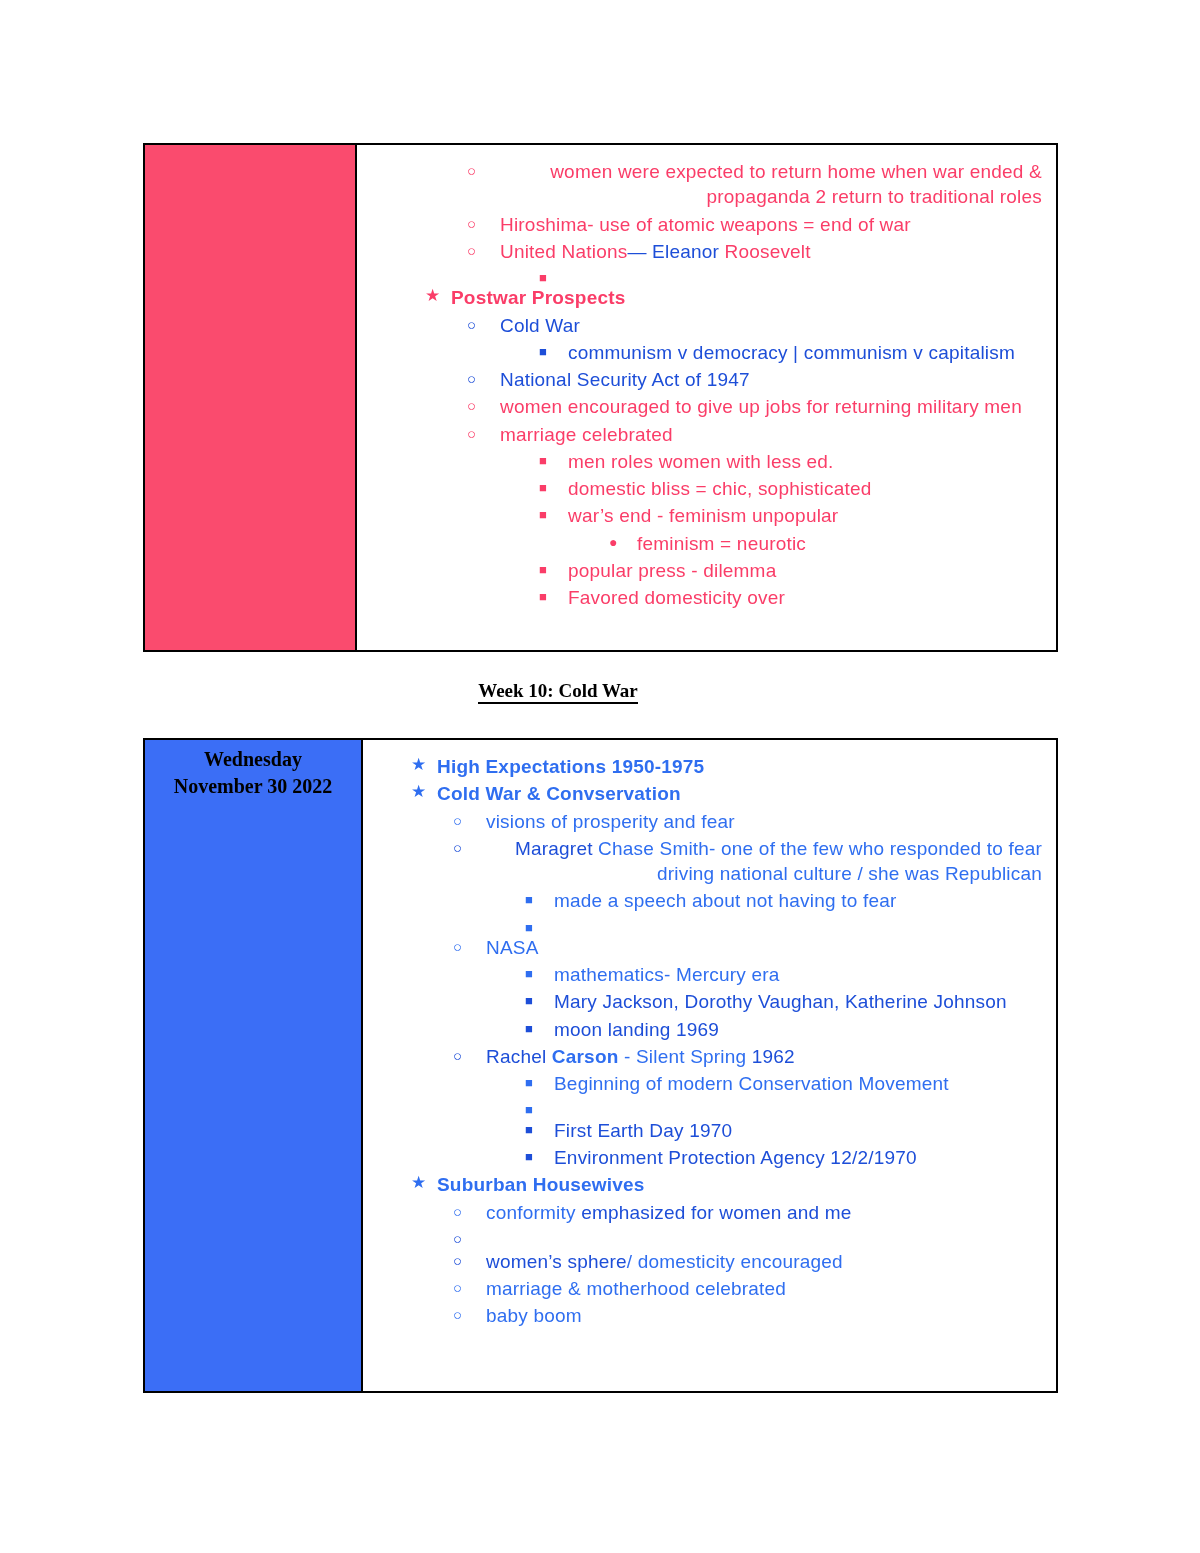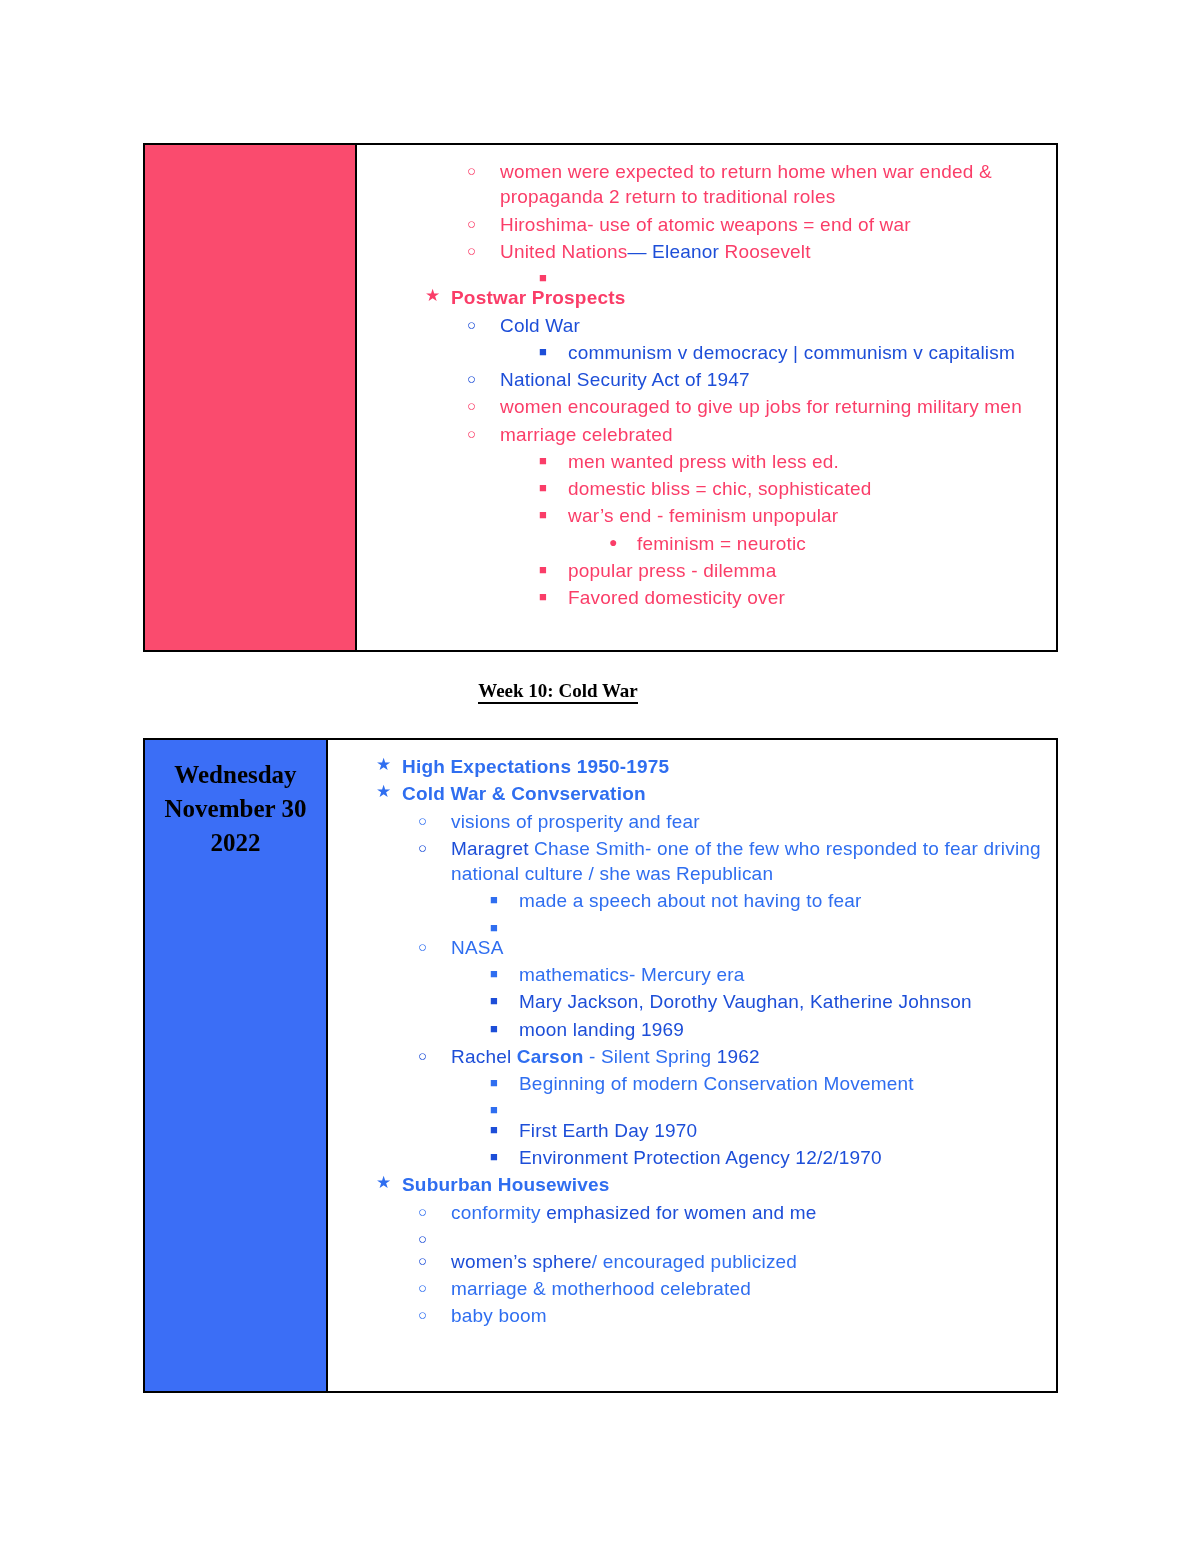--- a/index.html
+++ b/index.html
@@ -67,29 +67,29 @@
     position: absolute;
     left: 143px;
     top: 738px;
     width: 915px;
     height: 655px;
     border: 2px solid #000;
     box-sizing: border-box;
     display: flex;
   }
   .table2 .sidecell {
-    width: 183px;
+    width: 218px;
     background: #3b6ef6;
     border-right: 2px solid #000;
     box-sizing: border-box;
-    padding-top: 18px;
+    padding-top: 6px;
     text-align: center;
     font-family: "Liberation Serif", serif;
     font-weight: bold;
-    font-size: 25px;
+    font-size: 20px;
     color: #000;
     line-height: 1.35;
   }
   .table2 .bodycell {
     flex: 1;
     box-sizing: border-box;
     padding: 14px 14px 6px 16px;
   }
 
   
@@ -103,20 +103,21 @@
     flex: none;
     display: inline-block;
     text-align: left;
     font-size: 19px;
     line-height: 1.33;
   }
   .txt {
     font-size: 19px;
     line-height: 1.33;
     letter-spacing: 0.2px;
+    text-align: right;
   }
 
   
   .lvl-star   { padding-left: 54px; }
   .lvl-circle { padding-left: 96px; }
   .lvl-square { padding-left: 168px; }
   .lvl-dot    { padding-left: 238px; }
 
   .table2 .lvl-star   { padding-left: 32px; }
   .table2 .lvl-circle { padding-left: 74px; }
@@ -178,21 +179,21 @@
         <div class="row lvl-circle">
           <span class="bullet b-circle pink">○</span>
           <span class="txt pink">women encouraged to give up jobs for returning military men</span>
         </div>
         <div class="row lvl-circle">
           <span class="bullet b-circle pink">○</span>
           <span class="txt pink">marriage celebrated</span>
         </div>
         <div class="row lvl-square">
           <span class="bullet b-square pink">■</span>
-          <span class="txt pink"> men wanted press with less ed.</span>
+          <span class="txt pink"> men roles women with less ed.</span>
         </div>
         <div class="row lvl-square">
           <span class="bullet b-square pink">■</span>
           <span class="txt pink">domestic bliss = chic, sophisticated</span>
         </div>
         <div class="row lvl-square">
           <span class="bullet b-square pink">■</span>
           <span class="txt pink">war’s end - feminism unpopular</span>
         </div>
         <div class="row lvl-dot">
@@ -284,21 +285,21 @@
         </div>
         <div class="row lvl-circle">
           <span class="bullet b-circle blue">○</span>
           <span class="txt"><span class="blue">conformity </span><span class="black">emphasized for women and me</span></span>
         </div>
         <div class="row lvl-circle">
           <span class="bullet b-circle black">○</span>
         </div>
         <div class="row lvl-circle">
           <span class="bullet b-circle black">○</span>
-          <span class="txt"><span class="black">women’s sphere</span><span class="blue">/ encouraged publicized</span></span>
+          <span class="txt"><span class="black">women’s sphere</span><span class="blue">/ domesticity encouraged</span></span>
         </div>
         <div class="row lvl-circle">
           <span class="bullet b-circle blue">○</span>
           <span class="txt blue">marriage &amp; motherhood celebrated</span>
         </div>
         <div class="row lvl-circle">
           <span class="bullet b-circle blue">○</span>
           <span class="txt blue">baby boom</span>
         </div>
       </div>

